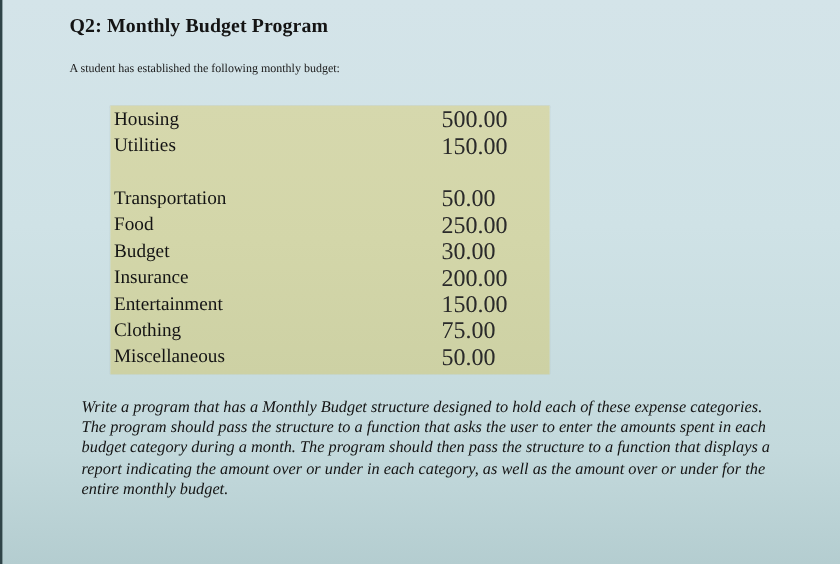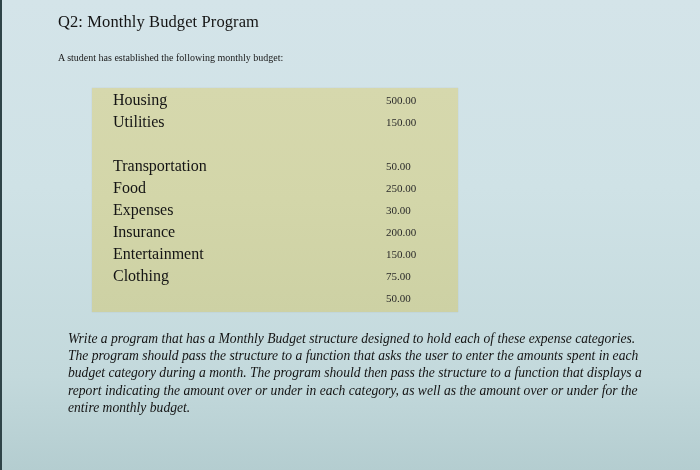--- a/index.html
+++ b/index.html
@@ -21,21 +21,21 @@
       top: 0;
       width: 2px;
       height: 470px;
       background: #2f4448;
     }
     .title {
       position: absolute;
       left: 58px;
       top: 12px;
       font-size: 16.5px;
-      font-weight: normal;
+      font-weight: bold;
       letter-spacing: 0.1px;
       color: #141414;
     }
     .intro {
       position: absolute;
       left: 58px;
       top: 52px;
       font-size: 10px;
       color: #1a1a1a;
     }
@@ -46,36 +46,35 @@
       width: 366px;
       height: 224px;
       background: linear-gradient(180deg, #d6d8ad 0%, #d3d6a9 50%, #cdd1a4 100%);
       box-shadow: 0 0 1px rgba(0,0,0,0.15);
     }
     .budget-row {
       position: absolute;
       left: 0;
       width: 432px;
       height: 22px;
-      margin-left: 18px;
     }
     .budget-label {
       position: absolute;
       left: 3px;
       top: 0;
       font-size: 16px;
       line-height: 22px;
       color: #141414;
       white-space: nowrap;
     }
     .budget-amount {
       position: absolute;
       left: 276px;
       top: 0;
-      font-size: 11px;
+      font-size: 20px;
       line-height: 22px;
       color: #2a2a2a;
       white-space: nowrap;
     }
     .instructions {
       position: absolute;
       left: 68px;
       top: 330px;
       width: 590px;
       font-size: 13.6px;
@@ -104,33 +103,34 @@
   </div>
   <div class="budget-row" style="top:67px">
     <span class="budget-label">Transportation</span>
     <span class="budget-amount">50.00</span>
   </div>
   <div class="budget-row" style="top:89px">
     <span class="budget-label">Food</span>
     <span class="budget-amount">250.00</span>
   </div>
   <div class="budget-row" style="top:111px">
-    <span class="budget-label">Expenses</span>
+    <span class="budget-label">Budget</span>
     <span class="budget-amount">30.00</span>
   </div>
   <div class="budget-row" style="top:133px">
     <span class="budget-label">Insurance</span>
     <span class="budget-amount">200.00</span>
   </div>
   <div class="budget-row" style="top:155px">
     <span class="budget-label">Entertainment</span>
     <span class="budget-amount">150.00</span>
   </div>
   <div class="budget-row" style="top:177px">
     <span class="budget-label">Clothing</span>
     <span class="budget-amount">75.00</span>
   </div>
   <div class="budget-row" style="top:199px">
+    <span class="budget-label">Miscellaneous</span>
     <span class="budget-amount">50.00</span>
   </div>
 </div>
 
 <div class="instructions">Write a program that has a Monthly Budget structure designed to hold each of these expense categories. The program should pass the structure to a function that asks the user to enter the amounts spent in each budget category during a month.  The program should then pass the structure to a function that displays a report indicating the amount over or under in each category, as well as the amount over or under for the entire monthly budget.</div>
 
 </body></html>

